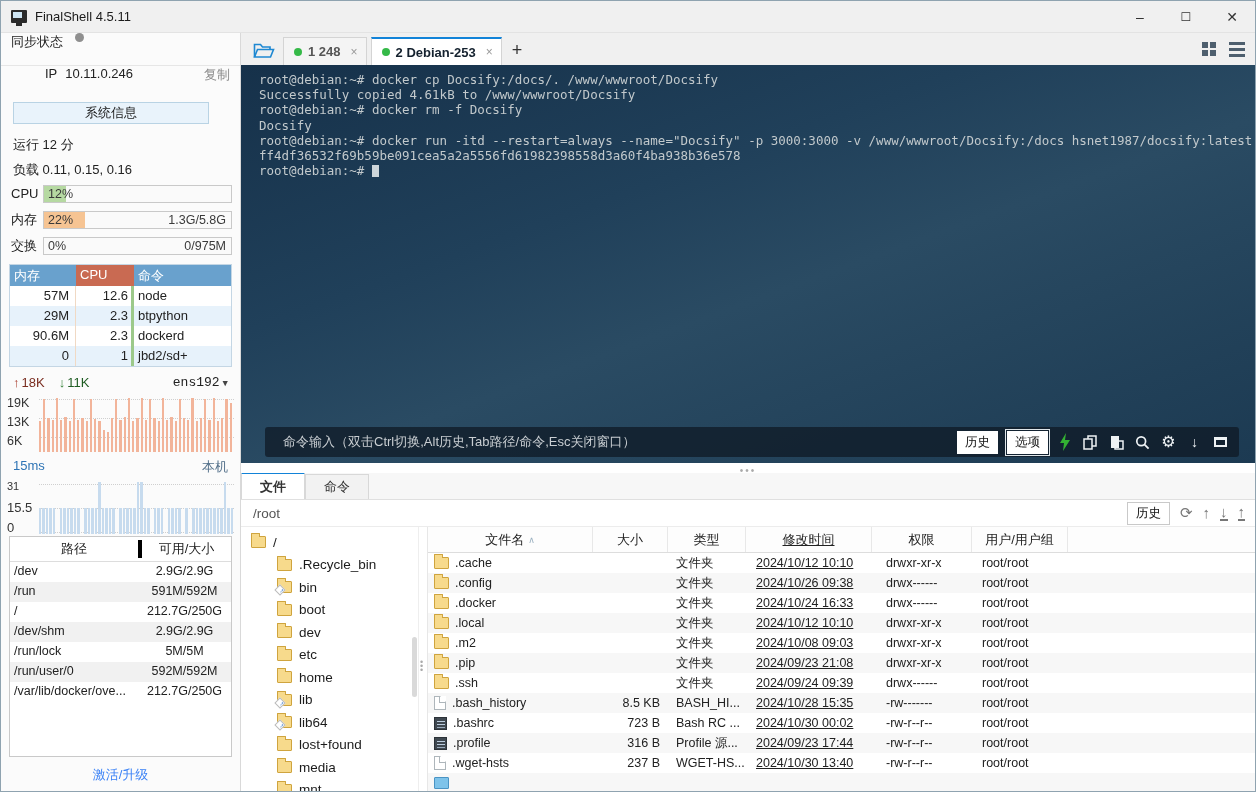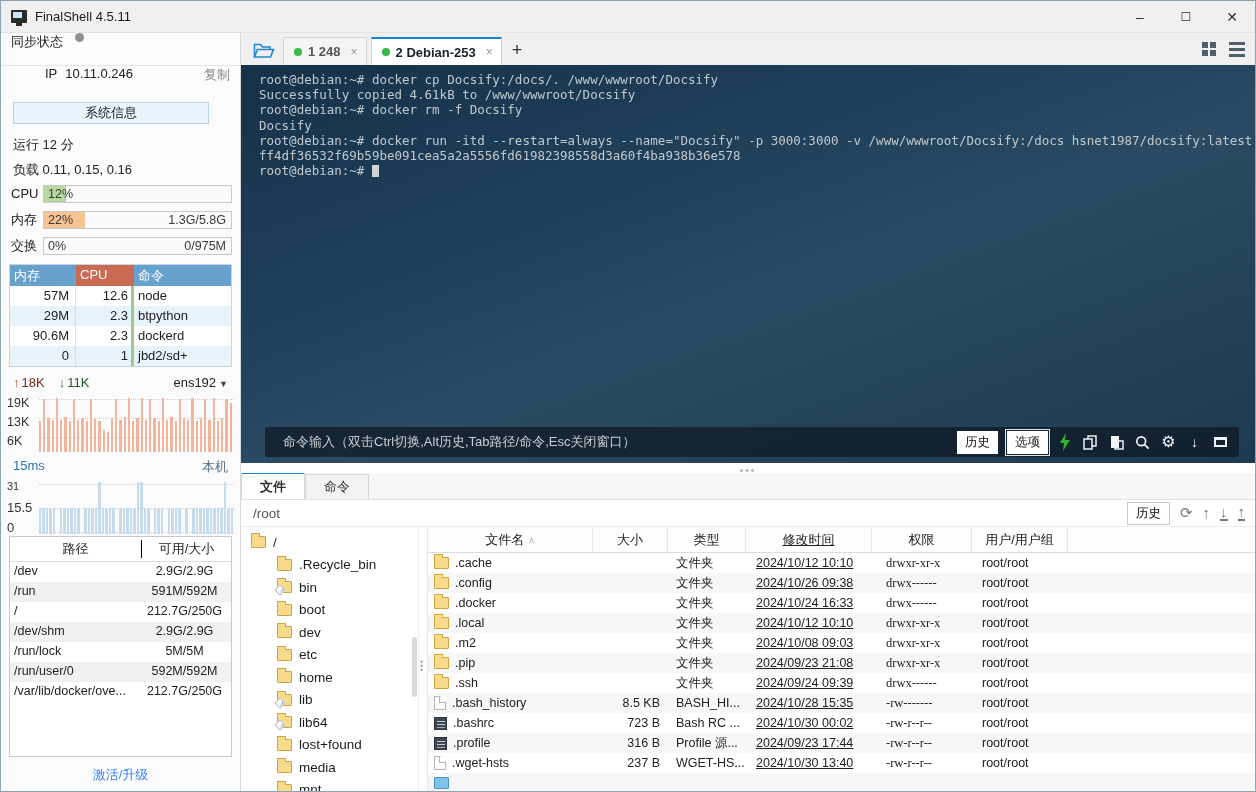--- a/index.html
+++ b/index.html
@@ -48,41 +48,41 @@
   .proc-row:nth-child(even) { background:#e7f2fb; }
   .proc-row .c-mem { width:66px; text-align:right; padding-right:6px; border-right:1px solid #f0d9c4; }
   .proc-row .c-cpu { width:58px; text-align:right; padding-right:3px; border-right:3px solid #9cc98a; }
   .proc-row .c-cmd { flex:1; padding-left:4px; }
 
   .net-stats { display:flex; align-items:center; padding:8px 12px 0 12px; }
   .up-arrow { color:#a83a2a; font-weight:bold; margin-right:2px; }
   .dn-arrow { color:#2e7d32; font-weight:bold; margin:0 2px 0 14px; }
   .net-up-val { color:#7a2d20; }
   .net-dn-val { color:#1e5c22; }
-  .iface { margin-left:auto; color:#222; }
+  .iface { margin-left:auto; color:#222;font-family:Liberation Mono, monospace; }
   .iface .car { font-size:9px; color:#444; margin-left:3px; }
 
   .chart-wrap { position:relative; margin:4px 4px 0 4px; height:60px; }
   .chart-ylabels { position:absolute; left:2px; top:0; bottom:0; width:32px; font-size:12.5px; color:#333; }
   .chart-ylabels div { position:absolute; left:0; }
   .chart-area { position:absolute; left:34px; right:2px; top:2px; bottom:2px; }
   .gridline { position:absolute; left:0; right:0; border-top:1px dotted #cfcfcf; }
   .bars { position:absolute; left:0; right:0; bottom:0; top:0; display:flex; align-items:flex-end; }
   .bars span { flex:1; margin-right:2px; }
   .bars.up span { background:#f2b49a; max-width:3px; }
   .bars.down span { background:#97946a; max-width:4px; }
   .ping-head { display:flex; padding:4px 12px 0 12px; }
   .ping-lat { color:#2e74b5; }
   .ping-host { margin-left:auto; color:#5b7purple; color:#53708a; }
   .ping-area .bars span { background:#c7dbee; margin-right:1px; max-width:5px; }
 
   .disk-table { position:absolute; left:8px; right:8px; top:503px; bottom:35px; border:1px solid #c9c9c9; background:#fff; overflow:hidden; }
   .disk-head { display:flex; height:25px; border-bottom:1px solid #ddd; align-items:center; }
   .disk-head .c { text-align:center; color:#222; }
-  .disk-head .c1 { width:132px; border-right:1px solid #000000; }
+  .disk-head .c1 { width:132px; border-right:4px solid #000000; }
   .disk-head .c2 { flex:1; }
   .disk-row { display:flex; height:20px; line-height:19px; font-size:12.5px; }
   .disk-row:nth-child(even) { background:#f1f1f1; }
   .disk-row .c1 { width:132px; padding-left:4px; white-space:nowrap; overflow:hidden; }
   .disk-row .c2 { flex:1; text-align:center; padding-right:4px; }
   .activate { position:absolute; bottom:8px; left:0; right:0; text-align:center; color:#3b82f6; cursor:pointer; }
 
   
   .tabbar { height:32px; background:#f0f0f0; display:flex; align-items:flex-end; padding-left:8px; position:relative; flex:none; }
   .folder-open-btn { width:30px; height:26px; display:flex; align-items:center; justify-content:center; margin-bottom:2px; cursor:pointer; }
@@ -149,21 +149,21 @@
   .c-owner { width:96px; flex:none; }
   .c-fill { flex:1; border-right:none !important; }
   .ft-body { flex:1; overflow:hidden; position:relative; }
   .ft-row { display:flex; height:20px; line-height:19px; font-size:12.5px; align-items:center; }
   .ft-row:nth-child(even) { background:#f7f7f7; }
   .ft-row .c { white-space:nowrap; overflow:hidden; }
   .ft-row .c-name { padding-left:6px; display:flex; align-items:center; gap:6px; }
   .ft-row .c-size { text-align:right; padding-right:8px; }
   .ft-row .c-type { padding-left:8px; }
   .ft-row .c-time { padding-left:10px; }
-  .ft-row .c-perm { padding-left:14px;font-family:Liberation Serif, serif; }
+  .ft-row .c-perm { padding-left:14px; }
   .ft-row .c-owner { padding-left:10px; }
 
   
   .fold { width:15px; height:12px; background:#f7da8c; border:1px solid #cfa43e; border-radius:1px; position:relative; flex:none; }
   .fold::before { content:""; position:absolute; top:-4px; left:-1px; width:7px; height:3px; background:#f7da8c; border:1px solid #cfa43e; border-bottom:none; border-radius:1px 1px 0 0; }
   .linkbadge { position:absolute; left:-2px; bottom:-2px; width:8px; height:8px; background:#fff; border:1px solid #bbb; color:#1a66c4; font-size:7px; line-height:7px; text-align:center; }
   .ficon { width:12px; height:14px; background:#fff; border:1px solid #aeb6bb; position:relative; flex:none; }
   .ficon::before { content:""; position:absolute; right:-1px; top:-1px; border:3px solid #aeb6bb; border-left-color:transparent; border-bottom-color:transparent; border-top-color:#fff; border-right-color:#fff; width:0; height:0; box-shadow:-1px 1px 0 #aeb6bb; }
   .sicon { width:13px; height:13px; background:#3f4850; border:1px solid #2c3238; position:relative; flex:none; }
   .sicon::before { content:""; position:absolute; left:2px; top:3px; width:8px; height:1.5px; background:#bcd; box-shadow:0 3px 0 #bcd, 0 6px 0 #9ab; }

